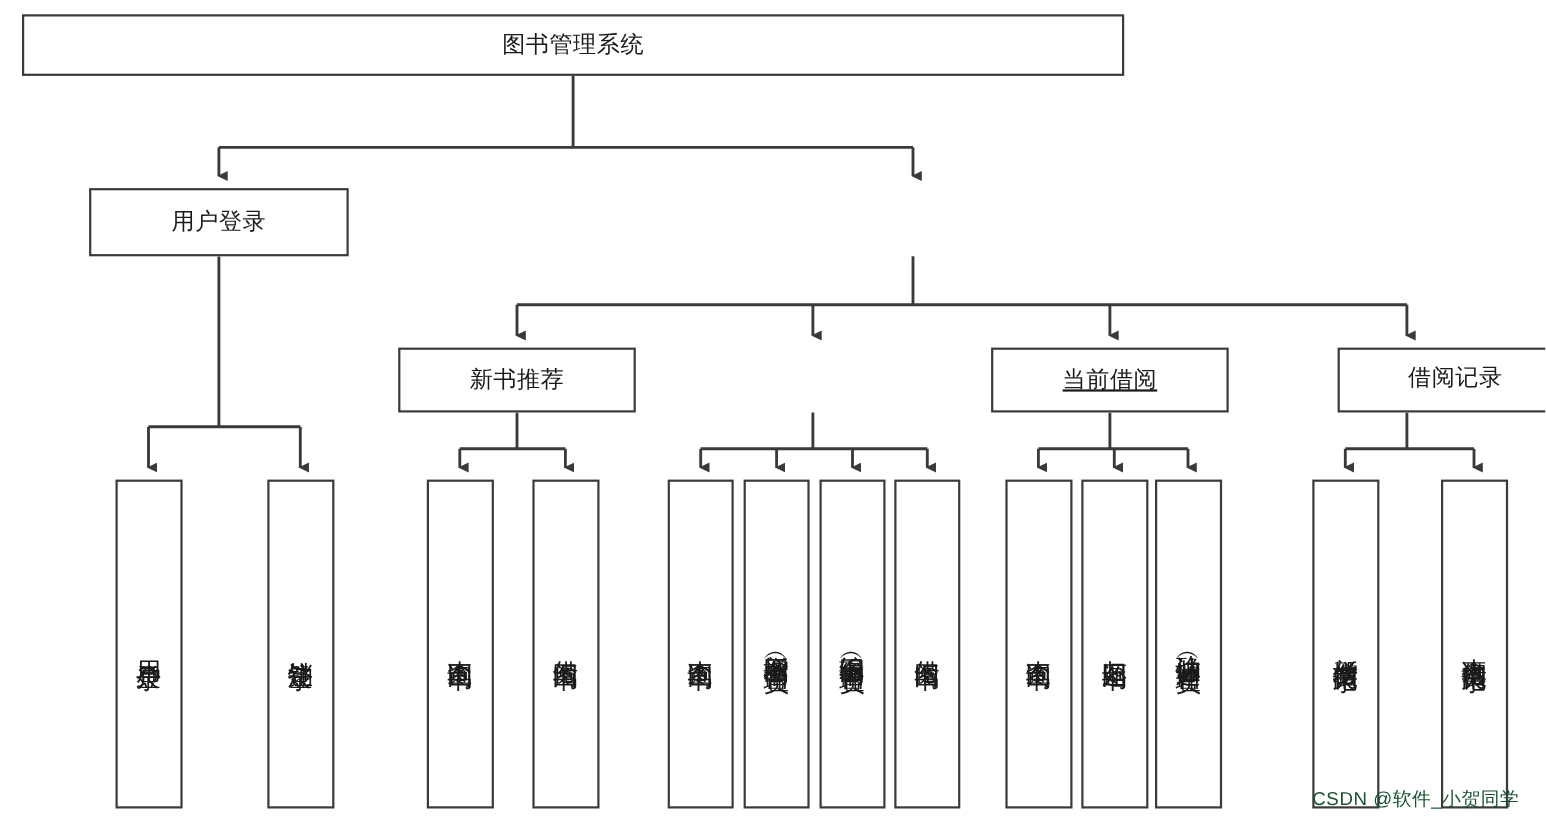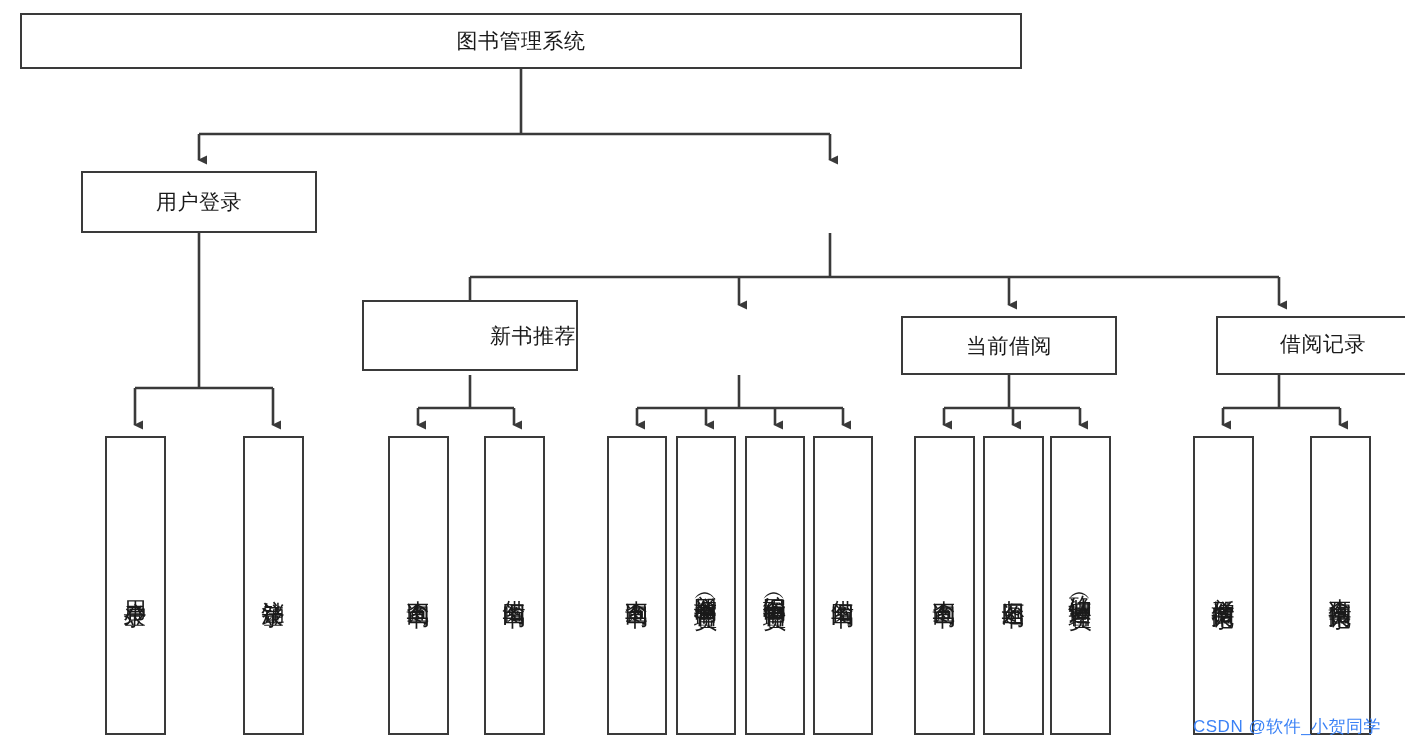--- a/index.html
+++ b/index.html
@@ -49,21 +49,21 @@
     writing-mode: vertical-rl;
     text-orientation: upright;
     font-size: 23px;
     line-height: 1.05;
     letter-spacing: 2px;
     text-align: center;
   }
   .watermark {
     position: absolute;
     font-size: 17px;
-    color: #3b82f6;
+    color: #14532d;
     white-space: nowrap;
     letter-spacing: 0.5px;
   }
 </style>
 </head>
 <body>
 
 <div id="canvas">
 
   <svg class="edges" viewBox="0 0 1405 747" xmlns="http://www.w3.org/2000/svg">
@@ -110,24 +110,24 @@
   </svg>
 
   <div class="node node-h" id="node-root" style="left: 20px; top: 13px; width: 1002px; height: 56px;">
     <span class="label">图书管理系统</span>
   </div>
 
   <div class="node node-h" id="node-l2-0" style="left: 81px; top: 171px; width: 236px; height: 62px;">
     <span class="label">用户登录</span>
   </div>
 
-  <div class="node node-h" id="node-l3-0" style="left: 362px; top: 300px; width: 216px; height: 71px; justify-content: flex-end;">
+  <div class="node node-h" id="node-l3-0" style="left: 362px; top: 316px; width: 216px; height: 59px;">
     <span class="label">新书推荐</span>
   </div>
-  <div class="node node-h" id="node-l3-2" style="left: 901px; top: 316px; width: 216px; height: 59px;">
+  <div class="node node-h" id="node-l3-2" style="left: 901px; top: 316px; width: 216px; height: 59px; text-decoration: underline;">
     <span class="label">当前借阅</span>
   </div>
   <div class="node node-h" id="node-l3-3" style="left: 1216px; top: 316px; width: 214px; height: 59px; font-family: Liberation Mono, monospace;">
     <span class="label">借阅记录</span>
   </div>
 
   <div class="node node-v" id="node-leaf-0" style="left: 105px; top: 436px; width: 61px; height: 299px;">
     <span class="label">用户登录</span>
   </div>
   <div class="node node-v" id="node-leaf-1" style="left: 243px; top: 436px; width: 61px; height: 299px;">

